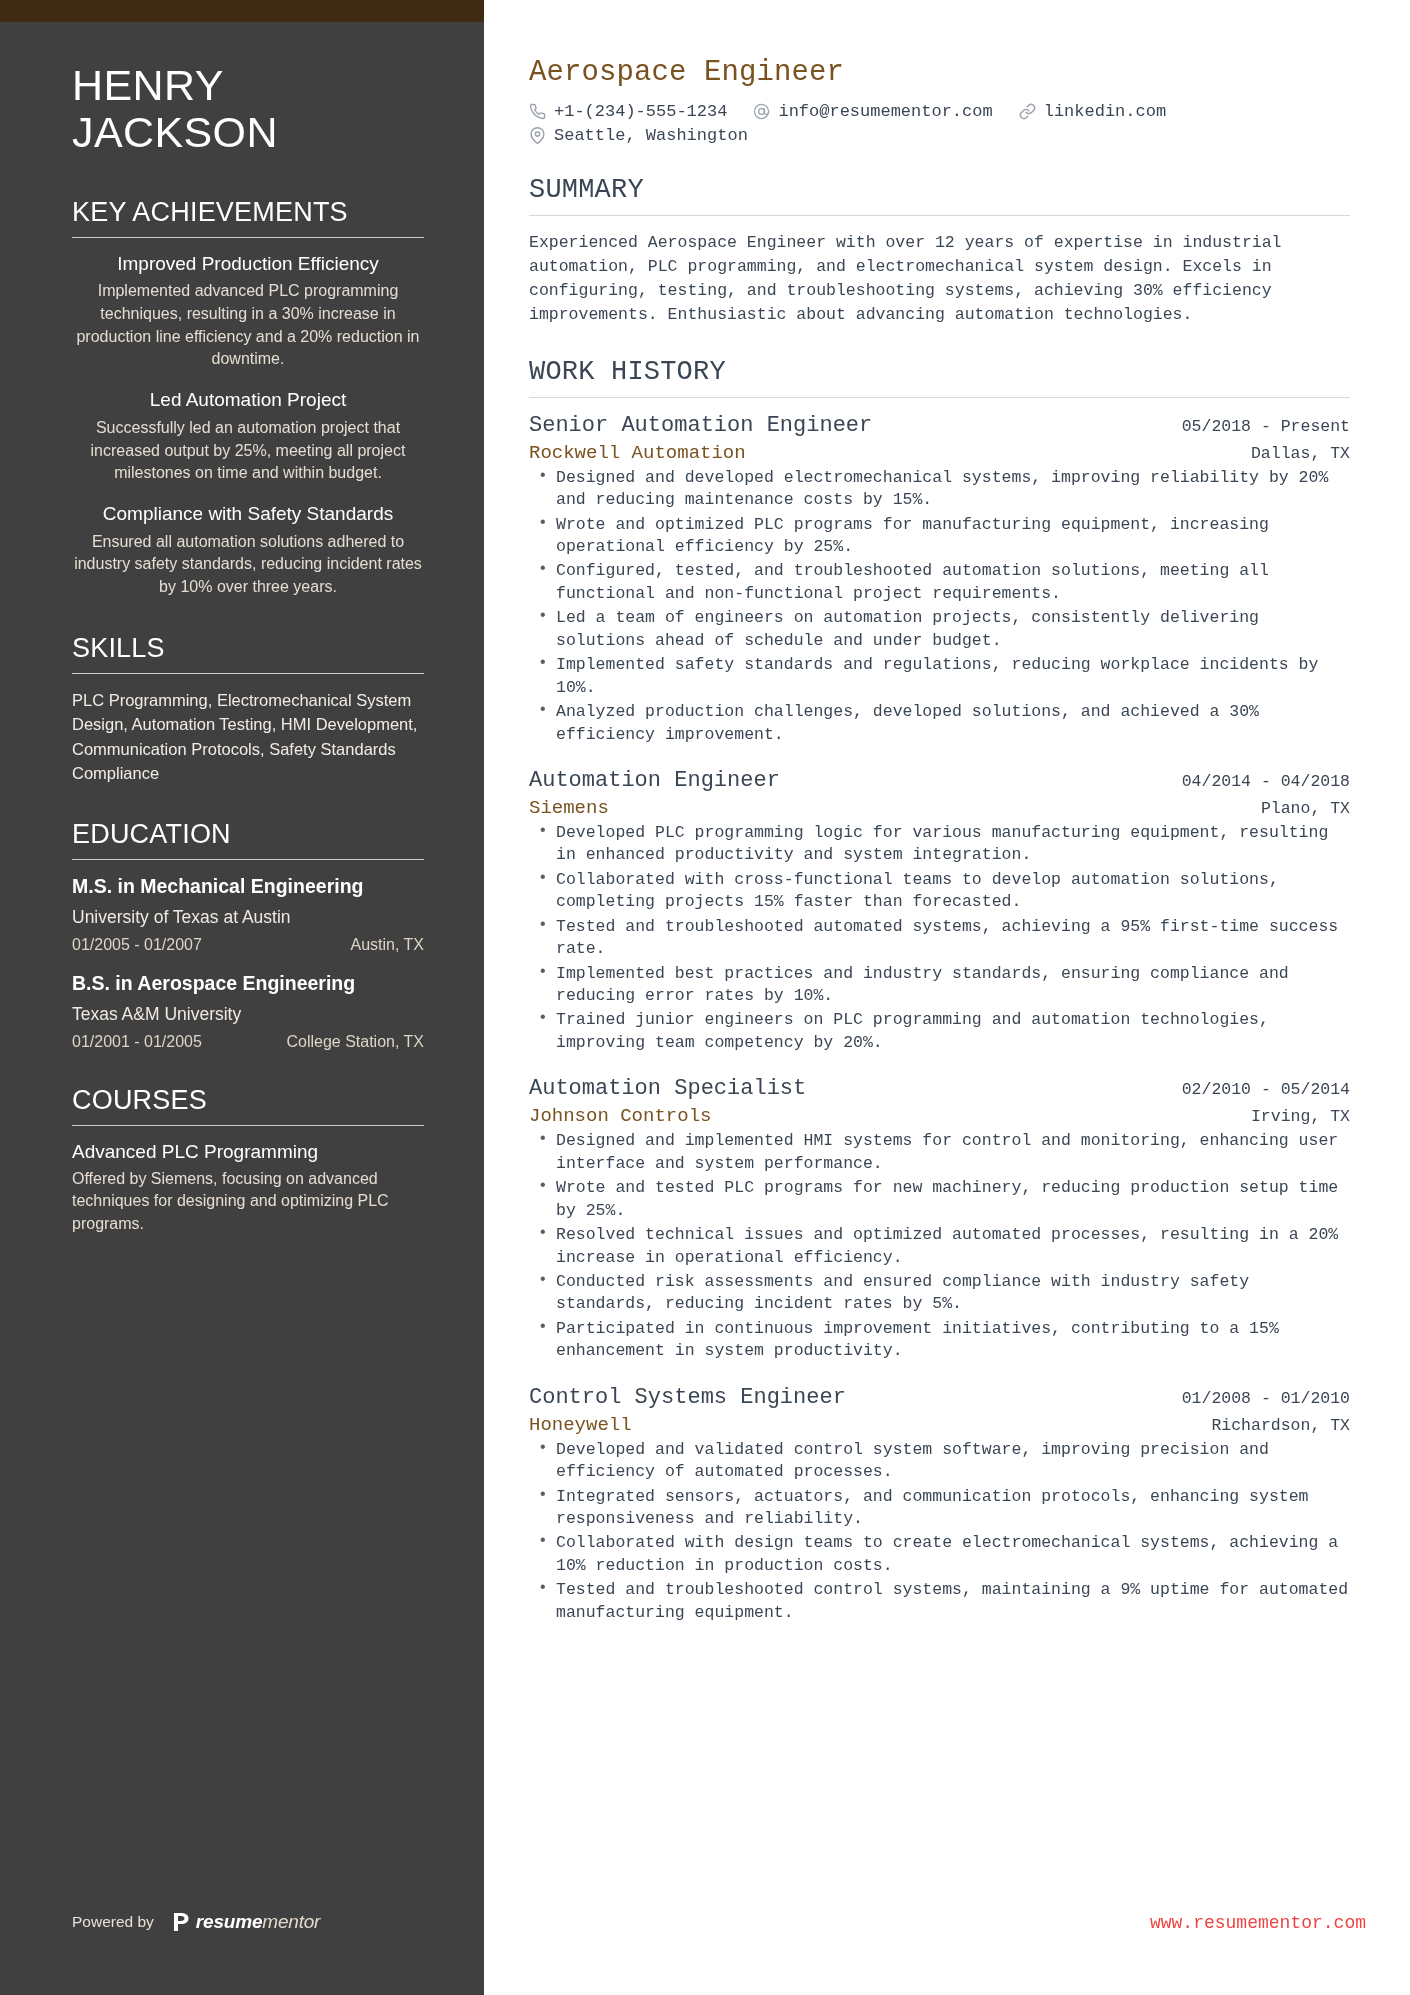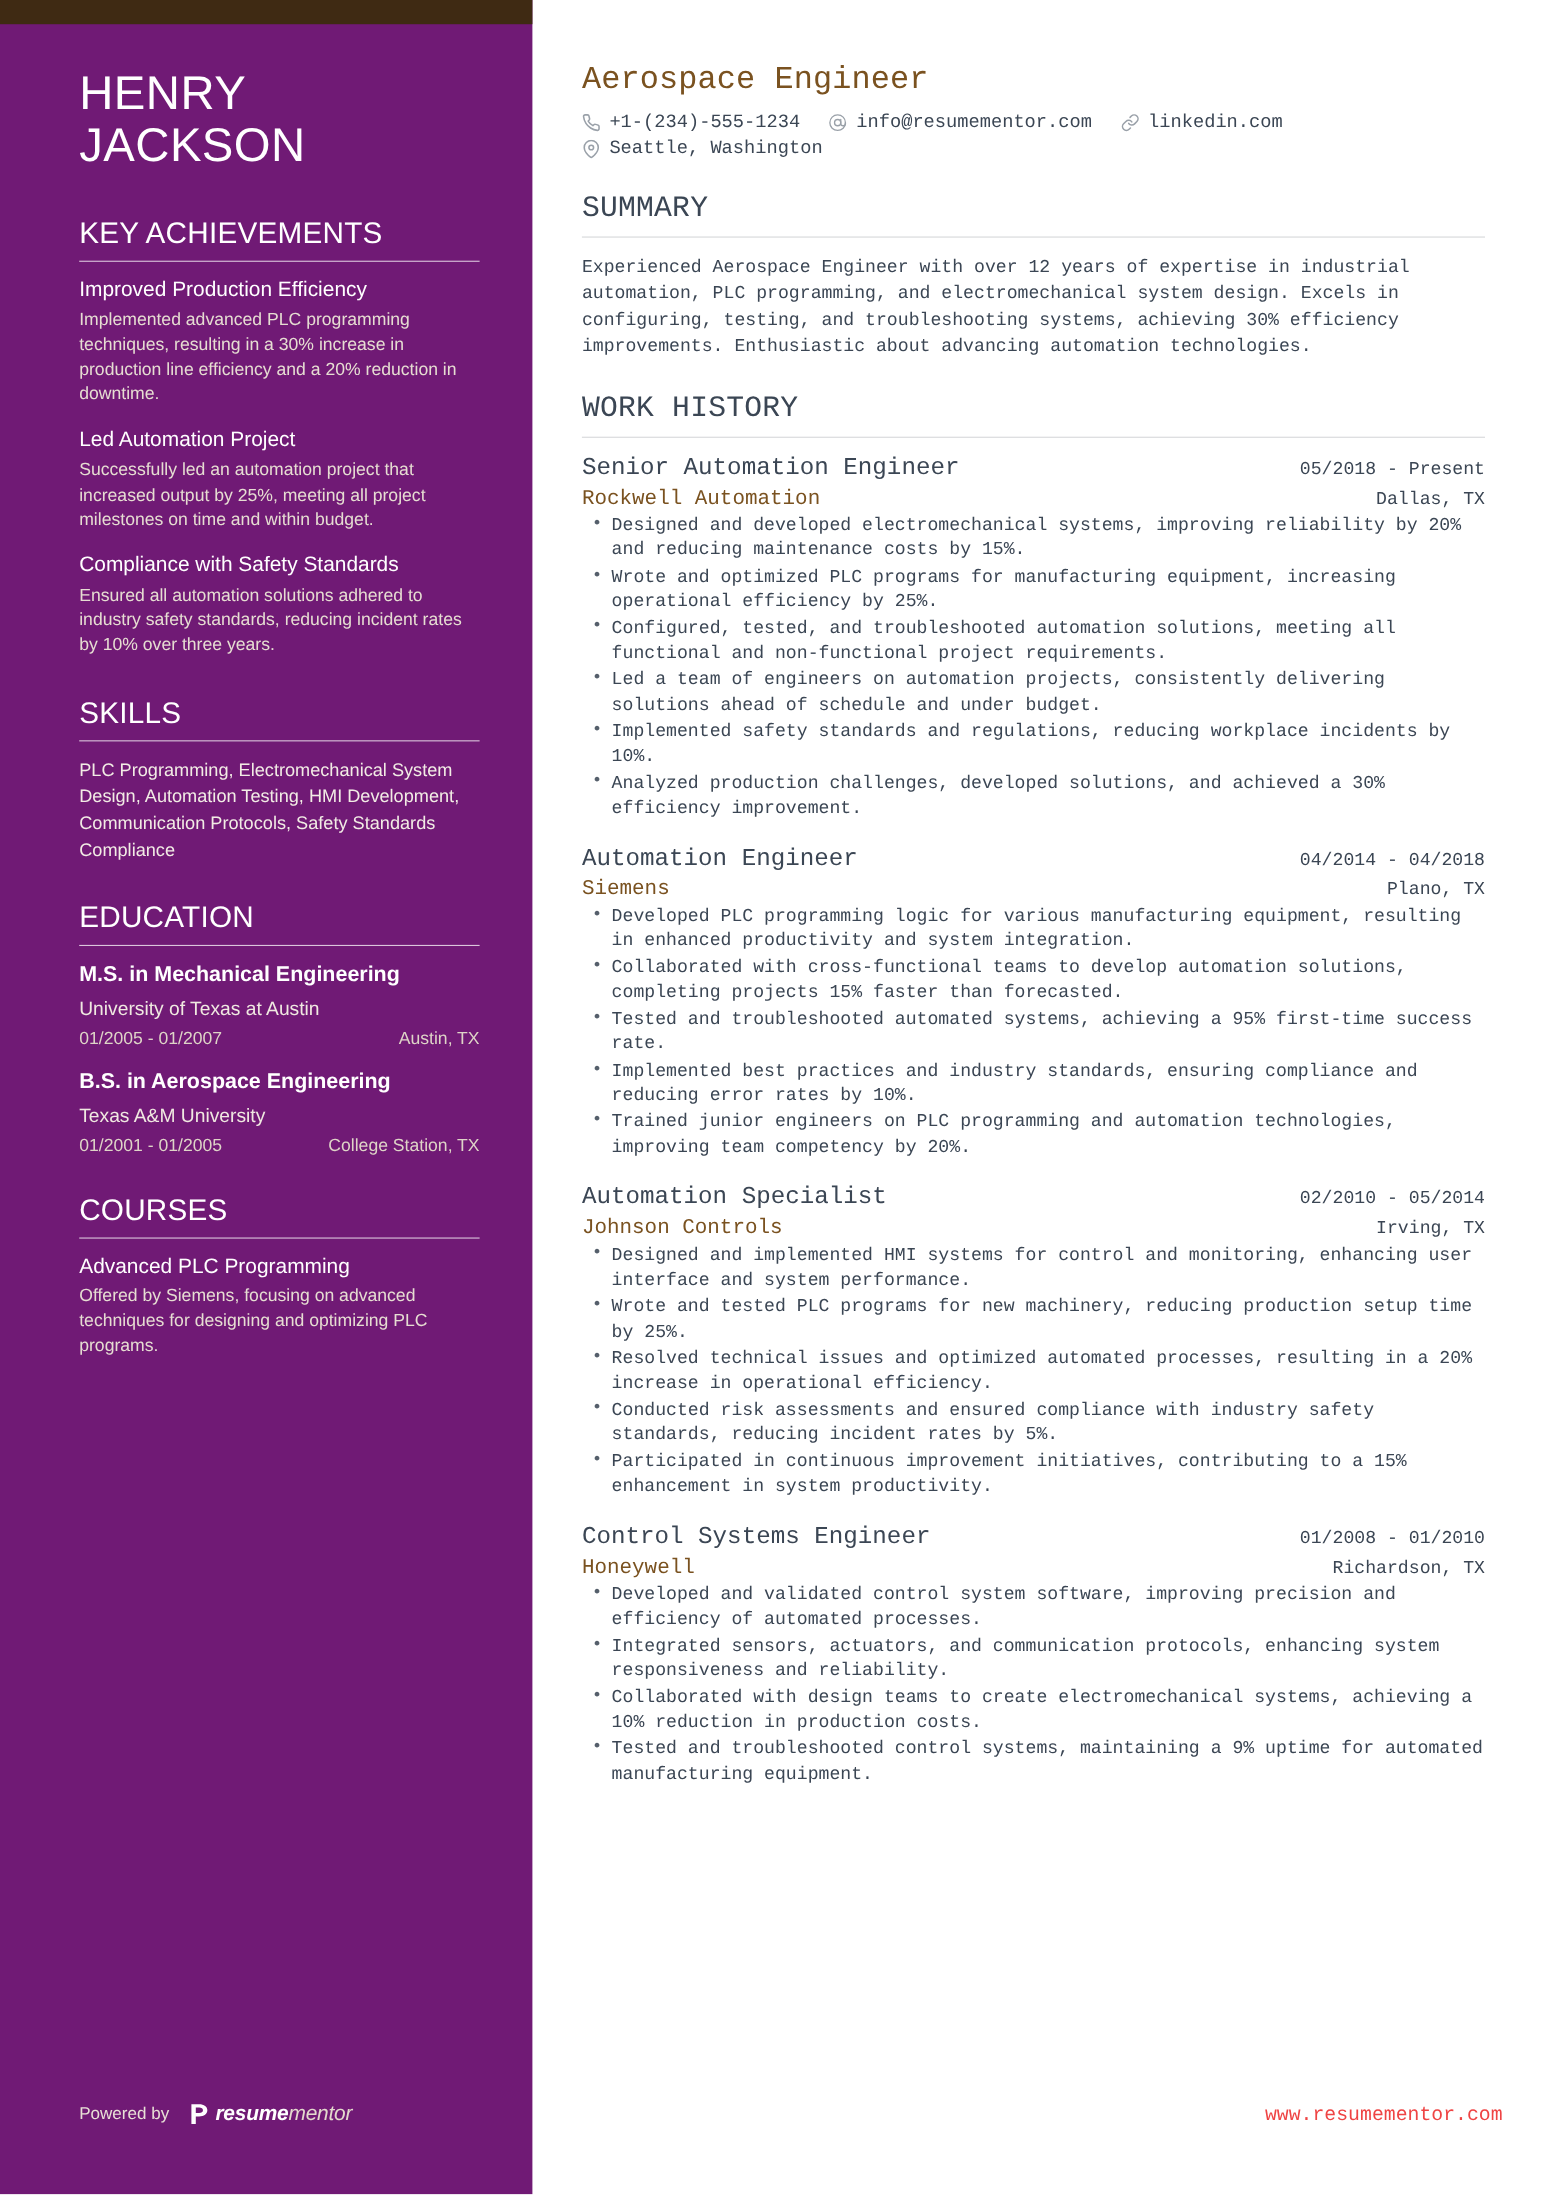--- a/index.html
+++ b/index.html
@@ -13,23 +13,23 @@
     width: 1410px;
     height: 1995px;
     background: #ffffff;
     display: flex;
     overflow: hidden;
   }
   
   .sidebar {
     width: 484px;
     flex: 0 0 484px;
-    background: #701a75;
-    color: #ffffff;
-    padding: 0 48px 0 72px;
+    background: #404040;
+    color: #ffffff;
+    padding: 0 60px 0 72px;
     position: relative;
   }
   .topbar {
     position: absolute;
     top: 0; left: 0; right: 0;
     height: 22px;
     background: #3f2a13;
   }
   .name {
     padding-top: 62px;
@@ -46,21 +46,21 @@
     font-weight: 400;
     letter-spacing: 0.2px;
     color: #ffffff;
     padding-bottom: 9px;
   }
   .side-rule {
     height: 1px;
     background: rgba(255,255,255,0.75);
     margin-bottom: 14px;
   }
-  .ach { margin-bottom: 17px; }
+  .ach { margin-bottom: 17px; text-align: center; }
   .ach-title {
     font-size: 19px;
     line-height: 1.3;
     color: #ffffff;
     margin-bottom: 4px;
   }
   .ach-desc {
     font-size: 16px;
     line-height: 1.42;
     color: #e6ddd2;

